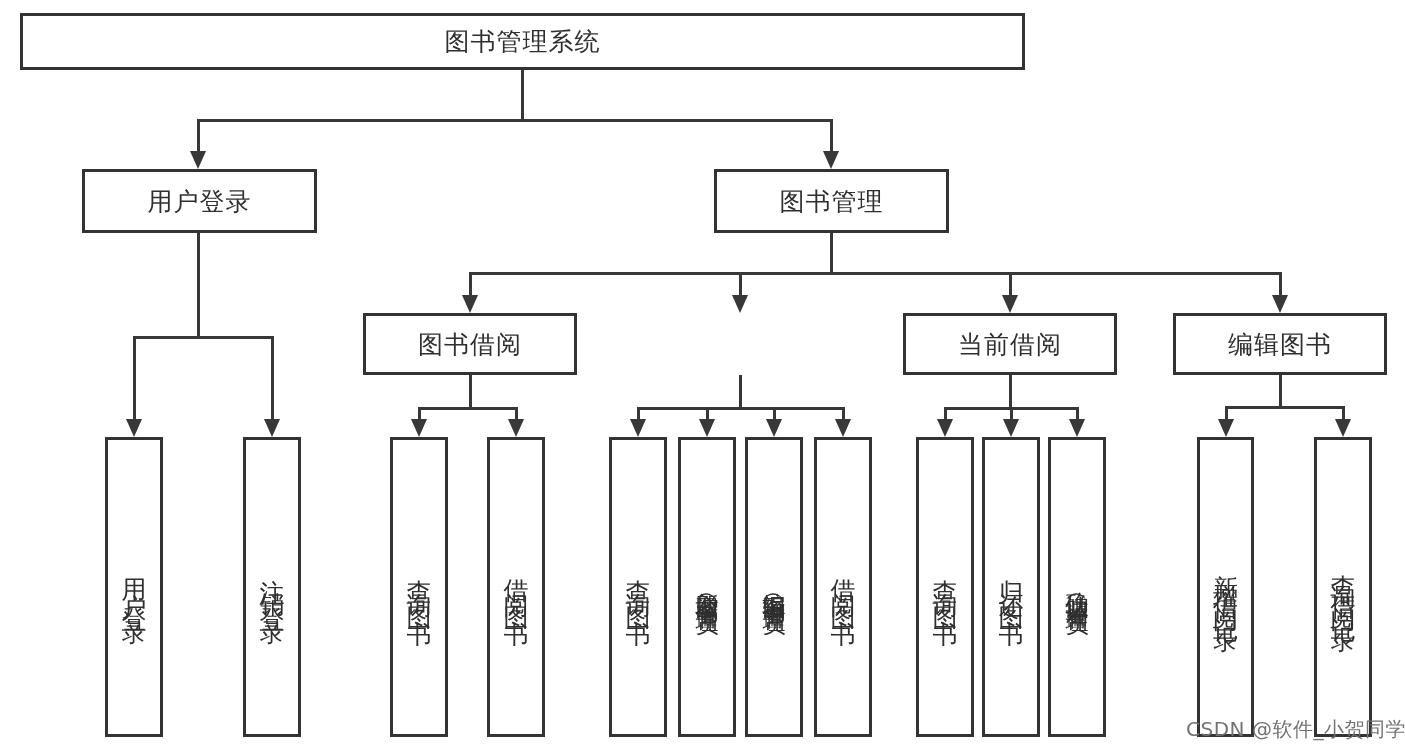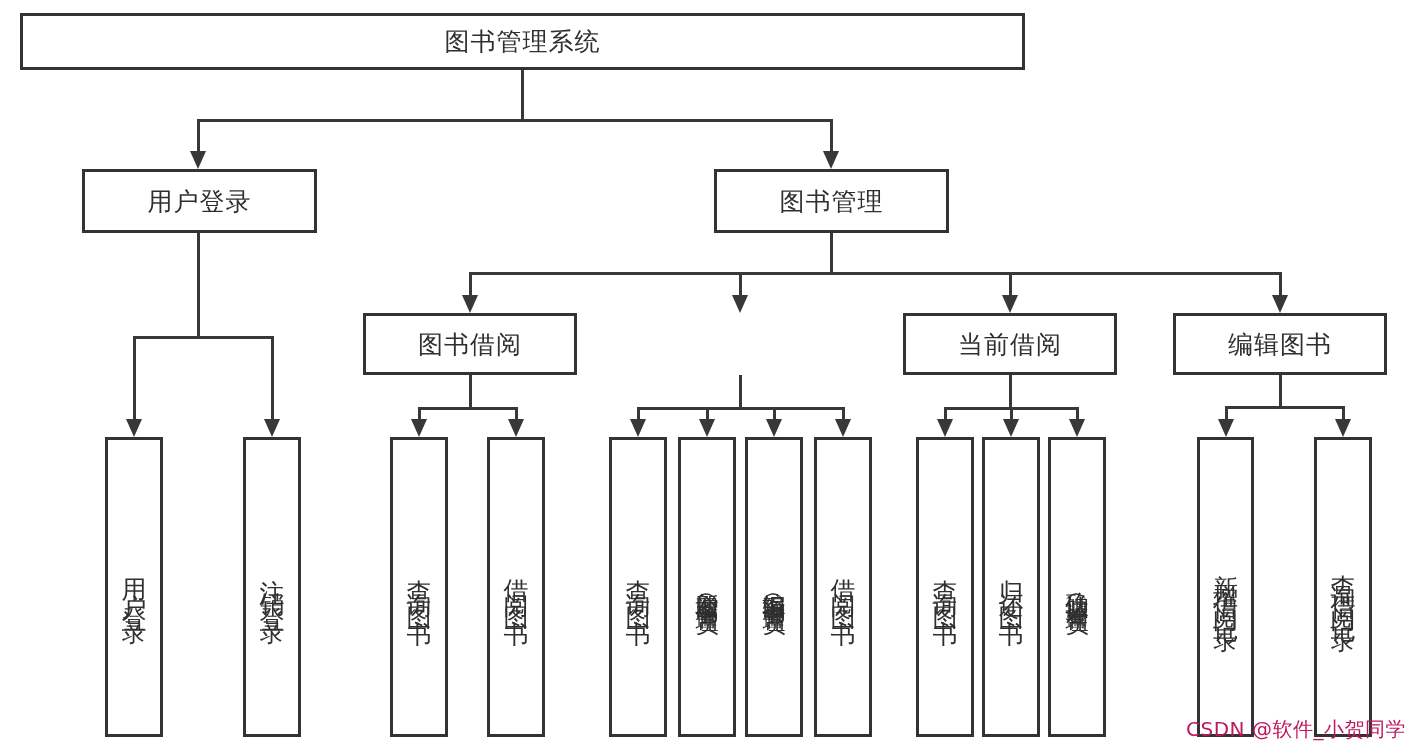--- a/index.html
+++ b/index.html
@@ -22,21 +22,21 @@
   .leaf--tight{ font-size:23px; letter-spacing:3px; }
   .vline { position:absolute; width:3px;  background:#383838; }
   .hline { position:absolute; height:3px; background:#383838; }
   .arrow {
     position:absolute; width:0; height:0;
     border-left:8px solid transparent; border-right:8px solid transparent;
     border-top:18px solid #383838;
   }
   .watermark {
     position:absolute; left:1186px; top:716px; z-index:5;
-    font-size:20px; color:#be185d; letter-spacing:0.5px; white-space:nowrap;
+    font-size:20px; color:#737373; letter-spacing:0.5px; white-space:nowrap;
   }
 </style>
 </head>
 <body>
 
 <div class="canvas">
 
   <div class="node node-h" style="left:20px; top:13px; width:1005px; height:57px;">图书管理系统</div>
 
   <div class="node node-h" style="left:82px; top:169px; width:235px; height:64px;">用户登录</div>

